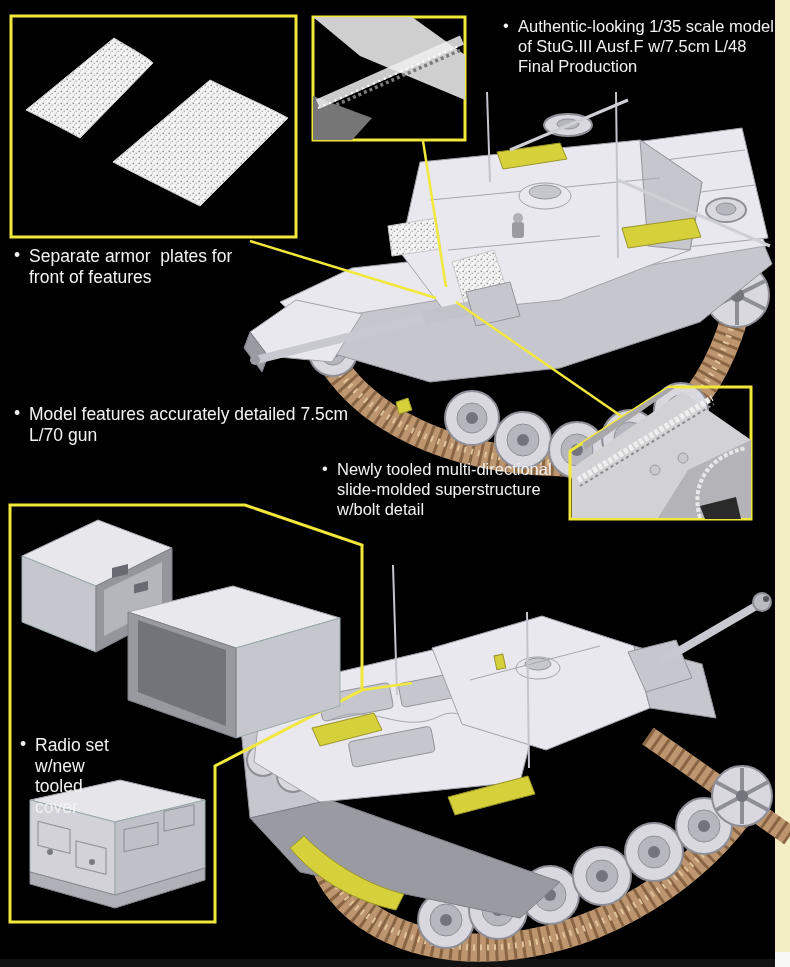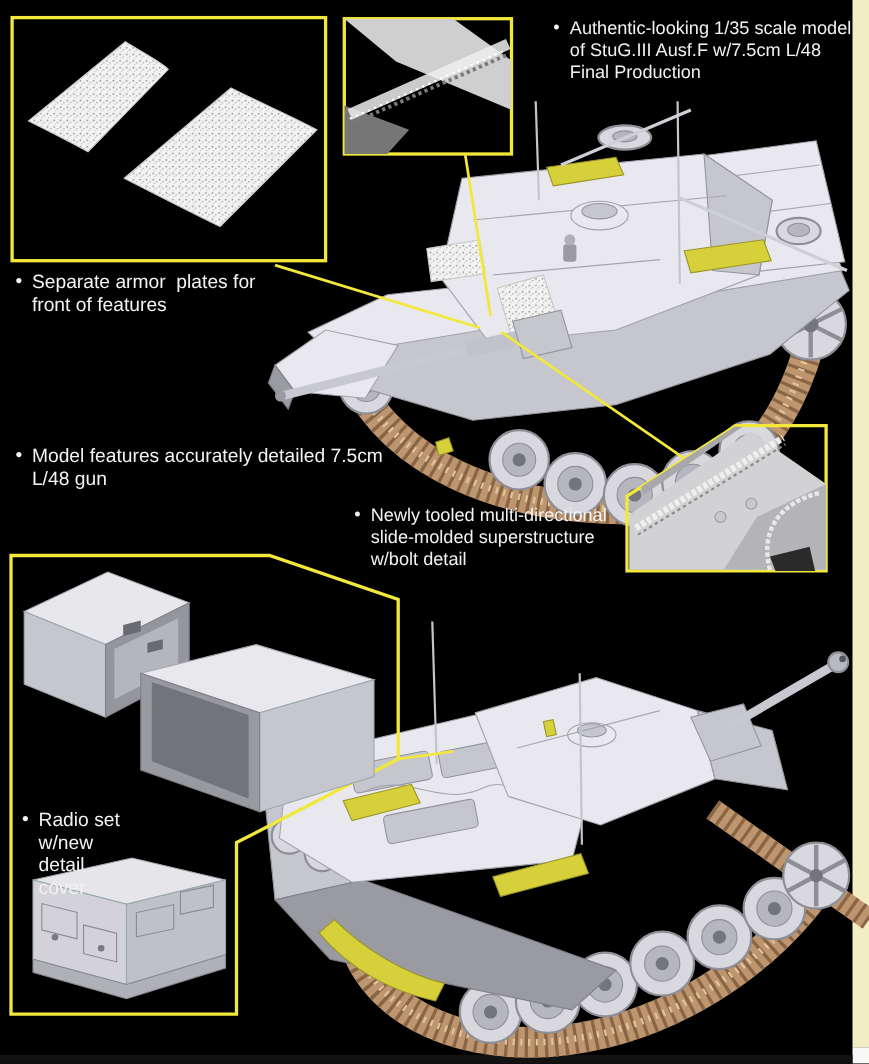--- a/index.html
+++ b/index.html
@@ -312,31 +312,31 @@
 
   <div class="callout c-lg" style="left:14px; top:246px; width:300px;">
     <span class="bullet">•</span>
     <div class="txt">Separate armor  plates for
 front of features</div>
   </div>
 
   <div class="callout c-lg" style="left:14px; top:404px; width:360px;">
     <span class="bullet">•</span>
     <div class="txt">Model features accurately detailed 7.5cm
-L/48 gun</div>
+L/70 gun</div>
   </div>
 
   <div class="callout c-sm" style="left:322px; top:459px; width:250px;">
     <span class="bullet">•</span>
     <div class="txt">Newly tooled multi-directional
 slide-molded superstructure
 w/bolt detail</div>
   </div>
 
   <div class="callout c-lg" style="left:20px; top:735px; width:170px;">
     <span class="bullet">•</span>
     <div class="txt">Radio set
 w/new
-detail
+tooled
 cover</div>
   </div>
 
 </div>
 
 </body></html>

